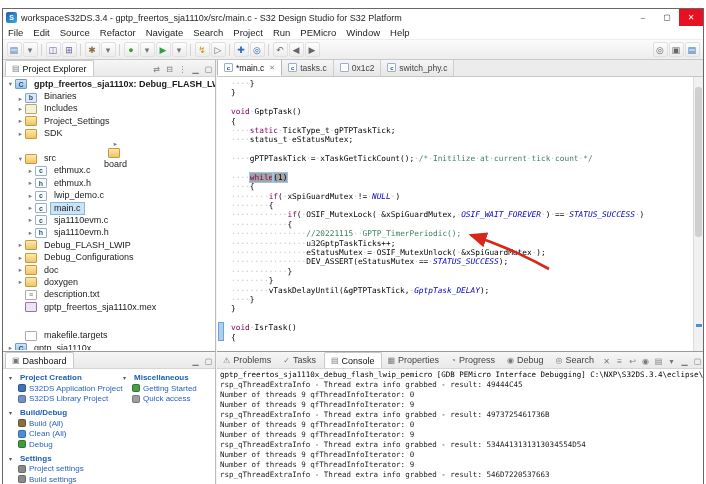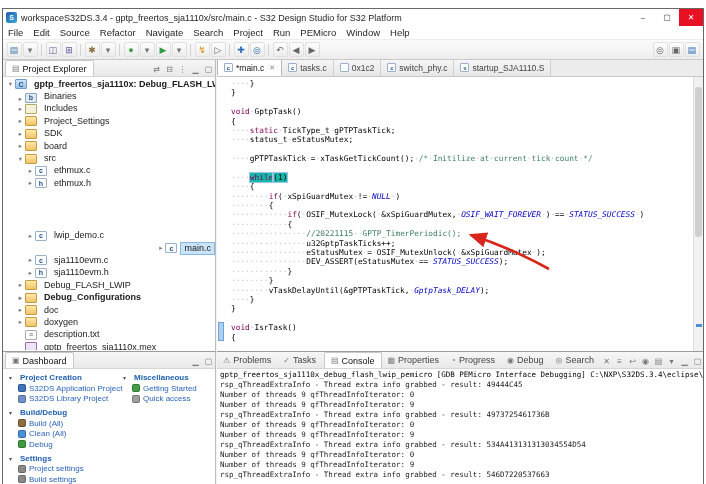--- a/index.html
+++ b/index.html
@@ -69,21 +69,21 @@
   .etab.active{background:#fff;border:1px solid #b5b5b5;border-bottom:1px solid #fff;color:#111}
   .ficon{width:9px;height:9px;font-size:6px;font-weight:bold;display:flex;align-items:center;justify-content:center;background:#fff;border:1px solid #9ab0c8;color:#1d4f8f;border-radius:1px;flex:none}
   .etab .close{font-size:7px;color:#888;margin-left:2px}
   .code{position:absolute;left:0;top:17px;right:10px;bottom:0;overflow:hidden;font-family:"DejaVu Sans Mono",monospace;font-size:7.8px;line-height:9.4px;color:#000;padding:2px 0 0 14px}
   .code-line{height:9.4px;white-space:pre}
   .p{color:#000}
   .k{color:#7f0055;font-weight:normal}
   .c{color:#3f7f5f}
   .m{color:#0000c0;font-style:italic}
   .ws{color:#c6c6c6}
-  .hl{background:#14b8a6;outline:1px solid #9cc4e8}
+  .hl{background:#a3a3a3;outline:1px solid #9cc4e8}
   .vscroll{position:absolute;right:0;top:17px;width:10px;bottom:0;background:#f1f1f1;border-left:1px solid #dcdcdc}
   .vthumb{position:absolute;left:1px;right:1px;top:10px;height:150px;background:#cfcfcf;border-radius:3px}
   .ov-mark{position:absolute;left:2px;width:6px;height:3px;background:#4a90d9;bottom:24px}
   .isr-marker{position:absolute;left:1px;top:262px;width:6px;height:19px;background:#aed0ee;border:1px solid #6aa3d8;z-index:4}
   .arrow-svg{position:absolute;left:0;top:17px;pointer-events:none;z-index:5}
 
   
   .console{position:absolute;left:214px;top:342px;right:0;height:136px;background:#fff;border-top:1px solid #9b9b9b}
   .cbody{position:absolute;top:17px;left:0;right:0;bottom:0;overflow:hidden;font-family:"DejaVu Sans Mono",monospace;font-size:7.5px;line-height:10px;color:#1c1c1c;padding:1px 0 0 3px}
   .cline{white-space:pre;height:10px}
@@ -188,66 +188,66 @@
         <div class="tree-row" style="padding-left: 13px;">
           <span class="arrow">▸</span>
           <span class="ticon ic-folder"></span>
           <span class="tlabel">Project_Settings</span>
         </div>
         <div class="tree-row" style="padding-left: 13px;">
           <span class="arrow">▸</span>
           <span class="ticon ic-folder"></span>
           <span class="tlabel">SDK</span>
         </div>
-        <div class="tree-row" style="padding-left: 13px;">
+        <div class="tree-row" style="padding-left: 13px; flex-direction: column;">
           <span class="arrow">▸</span>
           <span class="ticon ic-folder"></span>
           <span class="tlabel">board</span>
         </div>
         <div class="tree-row" style="padding-left: 13px;">
           <span class="arrow">▾</span>
           <span class="ticon ic-srcfolder"></span>
           <span class="tlabel">src</span>
         </div>
         <div class="tree-row" style="padding-left: 23px;">
           <span class="arrow">▸</span>
           <span class="ticon ic-cfile">c</span>
           <span class="tlabel">ethmux.c</span>
         </div>
         <div class="tree-row" style="padding-left: 23px;">
           <span class="arrow">▸</span>
           <span class="ticon ic-hfile">h</span>
           <span class="tlabel">ethmux.h</span>
         </div>
-        <div class="tree-row" style="padding-left: 23px; margin-top: 40px;">
+        <div class="tree-row" style="padding-left: 23px;">
           <span class="arrow">▸</span>
           <span class="ticon ic-cfile">c</span>
           <span class="tlabel">lwip_demo.c</span>
         </div>
-        <div class="tree-row selected" style="padding-left: 23px; justify-content: flex-end;">
+        <div class="tree-row selected" style="padding-left: 23px;">
           <span class="arrow">▸</span>
           <span class="ticon ic-cfile">c</span>
           <span class="tlabel">main.c</span>
         </div>
         <div class="tree-row" style="padding-left: 23px;">
           <span class="arrow">▸</span>
           <span class="ticon ic-cfile">c</span>
           <span class="tlabel">sja1110evm.c</span>
         </div>
         <div class="tree-row" style="padding-left: 23px;">
           <span class="arrow">▸</span>
           <span class="ticon ic-hfile">h</span>
           <span class="tlabel">sja1110evm.h</span>
         </div>
         <div class="tree-row" style="padding-left: 13px;">
           <span class="arrow">▸</span>
           <span class="ticon ic-folder"></span>
           <span class="tlabel">Debug_FLASH_LWIP</span>
         </div>
-        <div class="tree-row" style="padding-left: 13px; font-weight: bold;">
+        <div class="tree-row" style="padding-left: 13px;">
           <span class="arrow">▸</span>
           <span class="ticon ic-folder"></span>
           <span class="tlabel">Debug_Configurations</span>
         </div>
         <div class="tree-row" style="padding-left: 13px;">
           <span class="arrow">▸</span>
           <span class="ticon ic-folder"></span>
           <span class="tlabel">doc</span>
         </div>
         <div class="tree-row" style="padding-left: 13px;">
@@ -378,24 +378,20 @@
           <span class="ficon">c</span>
           <span>tasks.c</span>
         </div>
         <div class="etab">
           <span class="ficon"></span>
           <span>0x1c2</span>
         </div>
         <div class="etab">
           <span class="ficon">c</span>
           <span>switch_phy.c</span>
-        </div>
-        <div class="etab">
-          <span class="ficon">s</span>
-          <span>startup_SJA1110.S</span>
         </div>
       </div>
     <div class="code">
         <div class="code-line"><span class="ws">·</span><span class="ws">·</span><span class="ws">·</span><span class="ws">·</span><span class="p">}</span></div>
         <div class="code-line"><span class="p">}</span></div>
         <div class="code-line"></div>
         <div class="code-line"><span class="k">void</span><span class="ws">·</span><span class="p">GptpTask()</span></div>
         <div class="code-line"><span class="p">{</span></div>
         <div class="code-line"><span class="ws">·</span><span class="ws">·</span><span class="ws">·</span><span class="ws">·</span><span class="k">static</span><span class="ws">·</span><span class="p">TickType_t</span><span class="ws">·</span><span class="p">gPTPTaskTick;</span></div>
         <div class="code-line"><span class="ws">·</span><span class="ws">·</span><span class="ws">·</span><span class="ws">·</span><span class="p">status_t</span><span class="ws">·</span><span class="p">eStatusMutex;</span></div>

